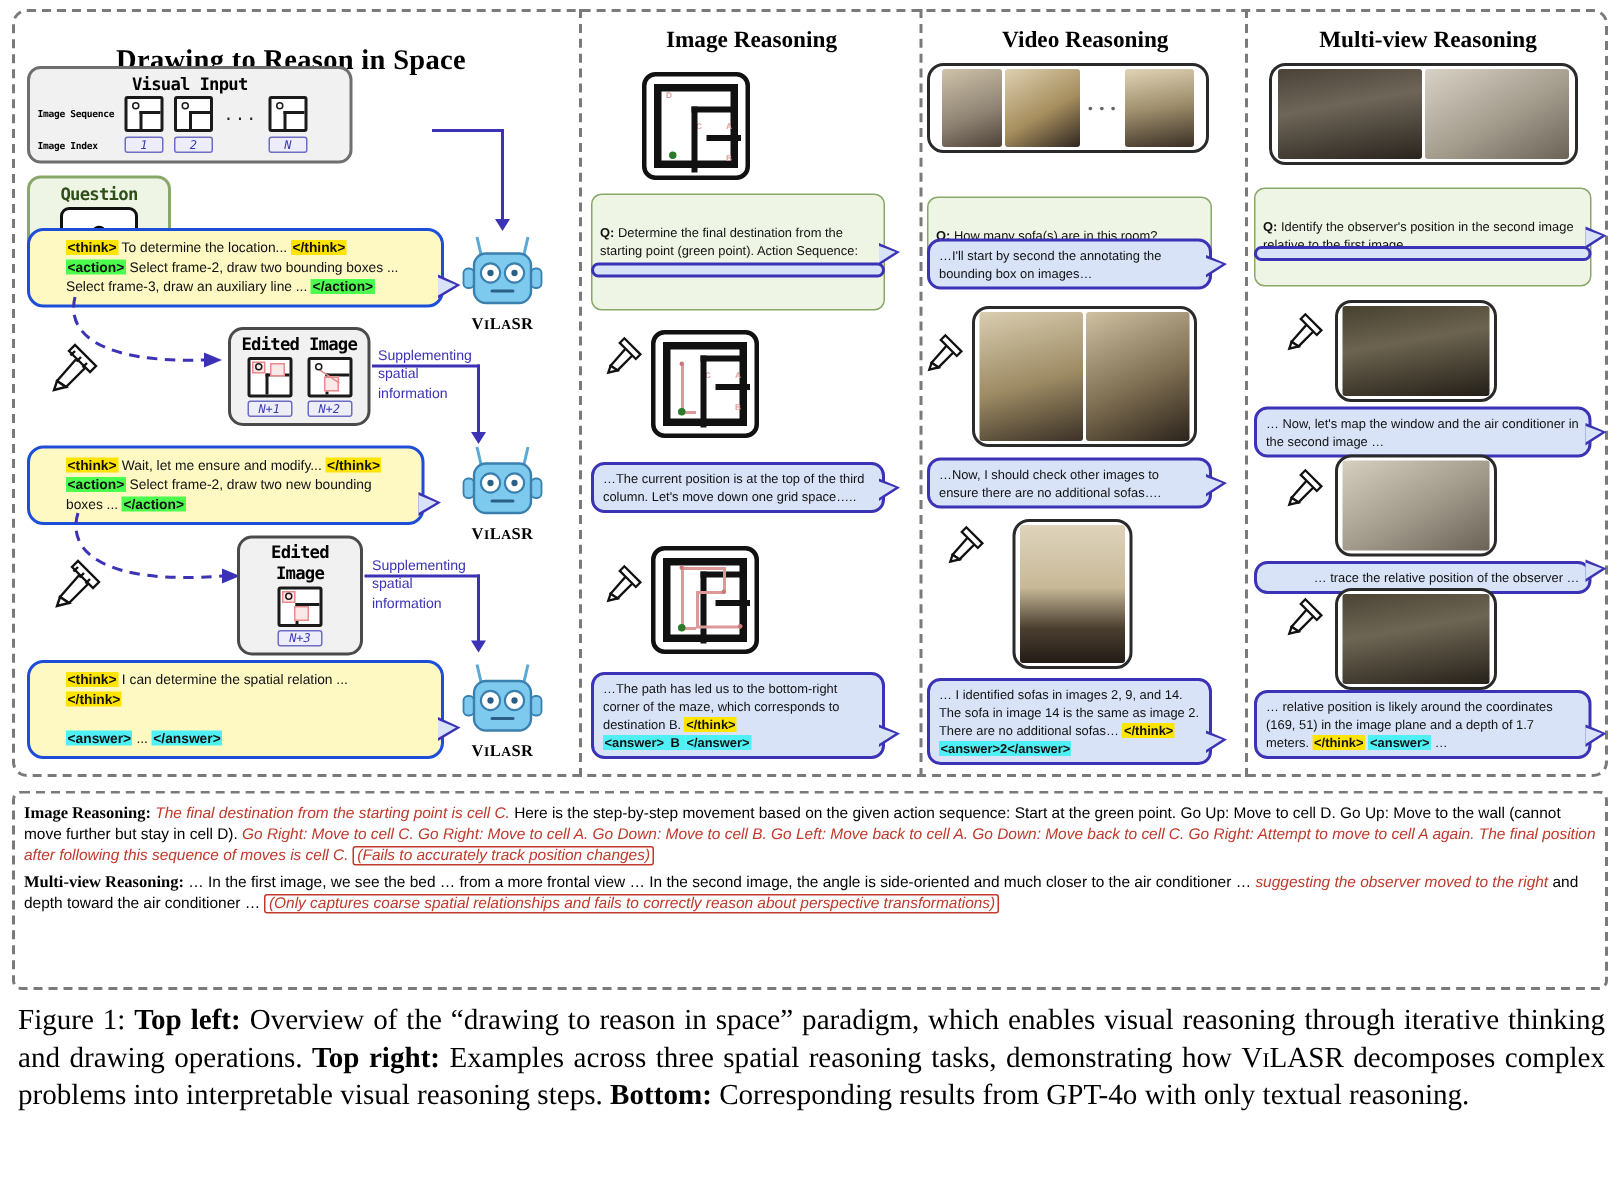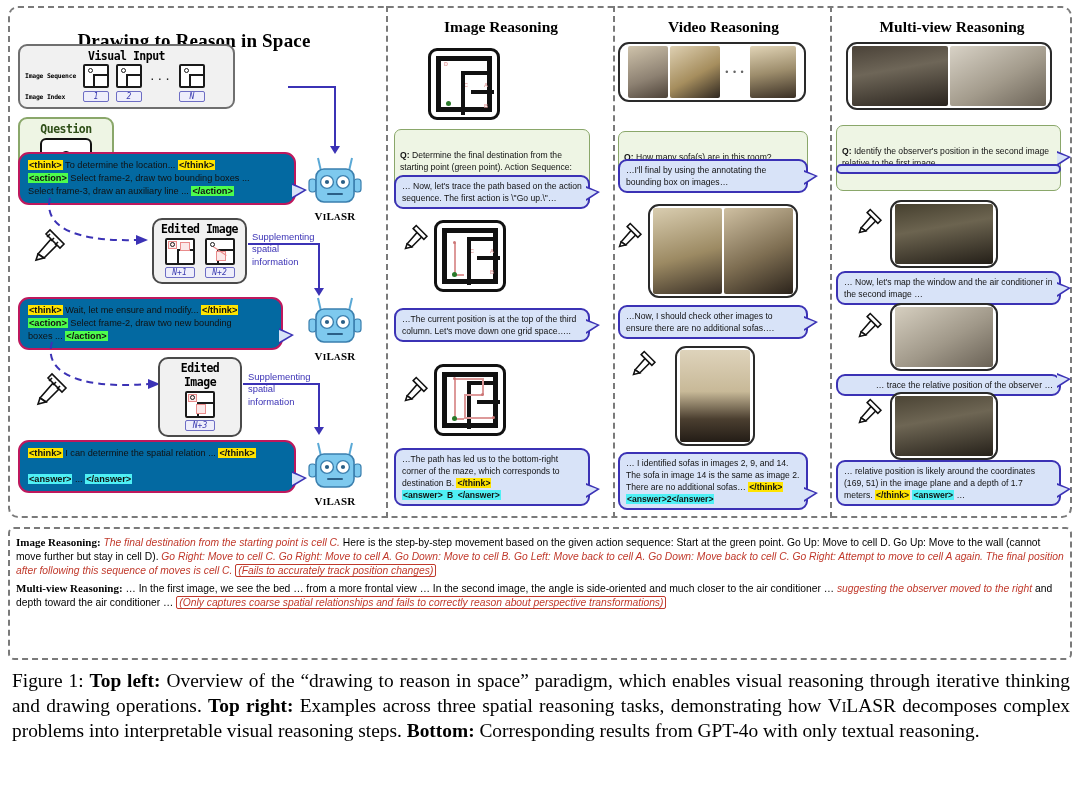--- a/index.html
+++ b/index.html
@@ -67,22 +67,22 @@
   }
   .question-title { font-size:11.5px; font-weight:bold; color:#2f4f18; letter-spacing:-0.5px; }
   .q-bubble { margin-top:2px; width:52px; height:40px; border:2.4px solid #111; border-radius:6px;
     display:flex; align-items:center; justify-content:center; position:relative; background:#fff;}
   .q-bubble span { font-family:"DejaVu Sans Mono", monospace; font-size:20px; font-weight:bold; }
   .q-bubble:after { content:""; position:absolute; left:9px; bottom:-9px; width:0;height:0;
     border-left:9px solid #111; border-bottom:8px solid transparent; }
 
   
   .lbubble {
-    position:absolute; background:#0369a1; border:2px solid #be185d; border-radius:11px;
-    padding:5px 8px; font-size:9.2px; line-height:1.42; color:#111;
+    position:absolute; background:#fef9c3; border:2px solid #1d4ed8; border-radius:11px;
+    padding:5px 24px; font-size:9.2px; line-height:1.42; color:#111;
   }
   .lbubble .tail {
     position:absolute; right:-13px; top:58%; width:0; height:0;
     border-left:15px solid #3b32b5; border-top:7px solid transparent; border-bottom:9px solid transparent;
   }
   .lbubble .tail:after {
     content:""; position:absolute; left:-15px; top:-5px; width:0;height:0;
     border-left:12px solid #d8e3f8; border-top:5px solid transparent; border-bottom:7px solid transparent;
   }
   .hl-think { background:#ffe400; font-weight:bold; padding:0 1px; }
@@ -414,21 +414,20 @@
   <div class="mz-wall" style="left:30px; top:20px; width:30px; height:4px;"></div>
   <div class="mz-wall" style="left:40px; top:39px; width:23px; height:4px;"></div>
   <div class="mz-dot" style="left:15px; top:50px;"></div>
 </div>
 
 <div class="qbox" style="position:absolute; left:394px; top:129px; width:196px;">
   <b>Q:</b><span> Determine the final destination from the starting point (green point). Action Sequence: Go up. Go up …</span>
 </div>
 
 <div class="rbubble" style="position:absolute; left:394px; top:175px; width:196px;">
-  <span>… Now, let's trace the path based on the action sequence. The first action is \"Go up.\"…</span>
   <span class="tail"></span>
 </div>
 
 <div class="pencil" style="left:404px; top:224px; width:26px;height:26px;">
   <svg width="26" height="26" viewBox="0 0 34 34">
     <g stroke="#111" stroke-width="2" fill="#fff">
       <polygon points="4,26 18,10 24,16 10,30"></polygon>
         <polygon points="4,26 10,30 2,32"></polygon>
       <polygon points="12,6 26,20 30,16 16,2"></polygon>
     </g>
@@ -498,21 +497,21 @@
   <div class="photo" style="width:50px;height:52px;background:linear-gradient(150deg,#ded0b2,#a68e5e 55%,#2f2720);"></div>
   <div style="width:26px;text-align:center;font-size:9px;color:#666;letter-spacing:1px;">• • •</div>
   <div class="photo" style="width:46px;height:52px;background:linear-gradient(170deg,#e1d4b6,#9d8d6c 50%,#3a2f24);"></div>
 </div>
 
 <div class="qbox" style="position:absolute; left:618px; top:131px; width:190px;">
   <b>Q:</b><span> How many sofa(s) are in this room?</span>
 </div>
 
 <div class="rbubble" style="position:absolute; left:618px; top:159px; width:190px;">
-  <span>…I'll final by using the annotating the bounding box on images…</span>
+  <span>…I'll start by second the annotating the bounding box on images…</span>
   <span class="tail"></span>
 </div>
 
 <div class="pencil" style="left:618px; top:222px; width:26px;height:26px;">
   <svg width="26" height="26" viewBox="0 0 34 34">
     <g stroke="#111" stroke-width="2" fill="#fff">
       <polygon points="4,26 18,10 24,16 10,30"></polygon>
         <polygon points="4,26 10,30 2,32"></polygon>
       <polygon points="12,6 26,20 30,16 16,2"></polygon>
     </g>

